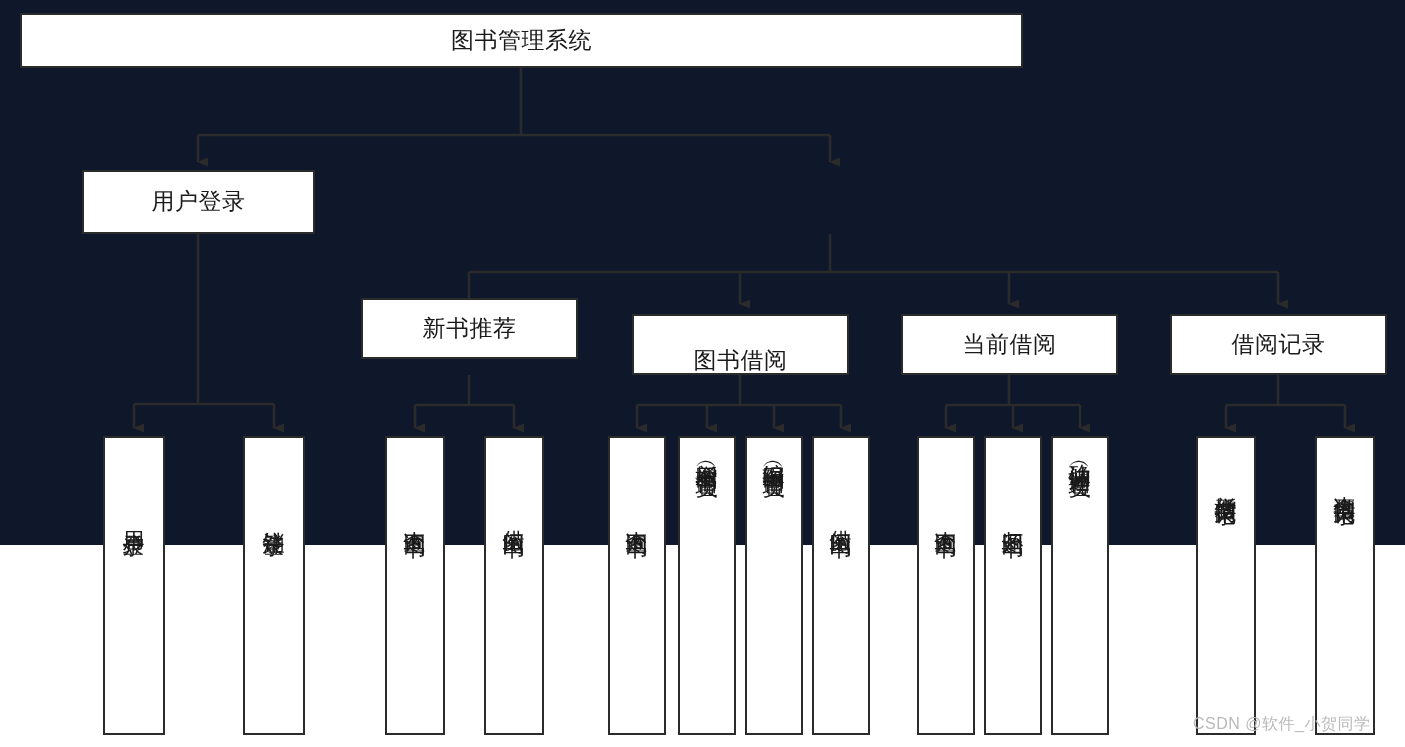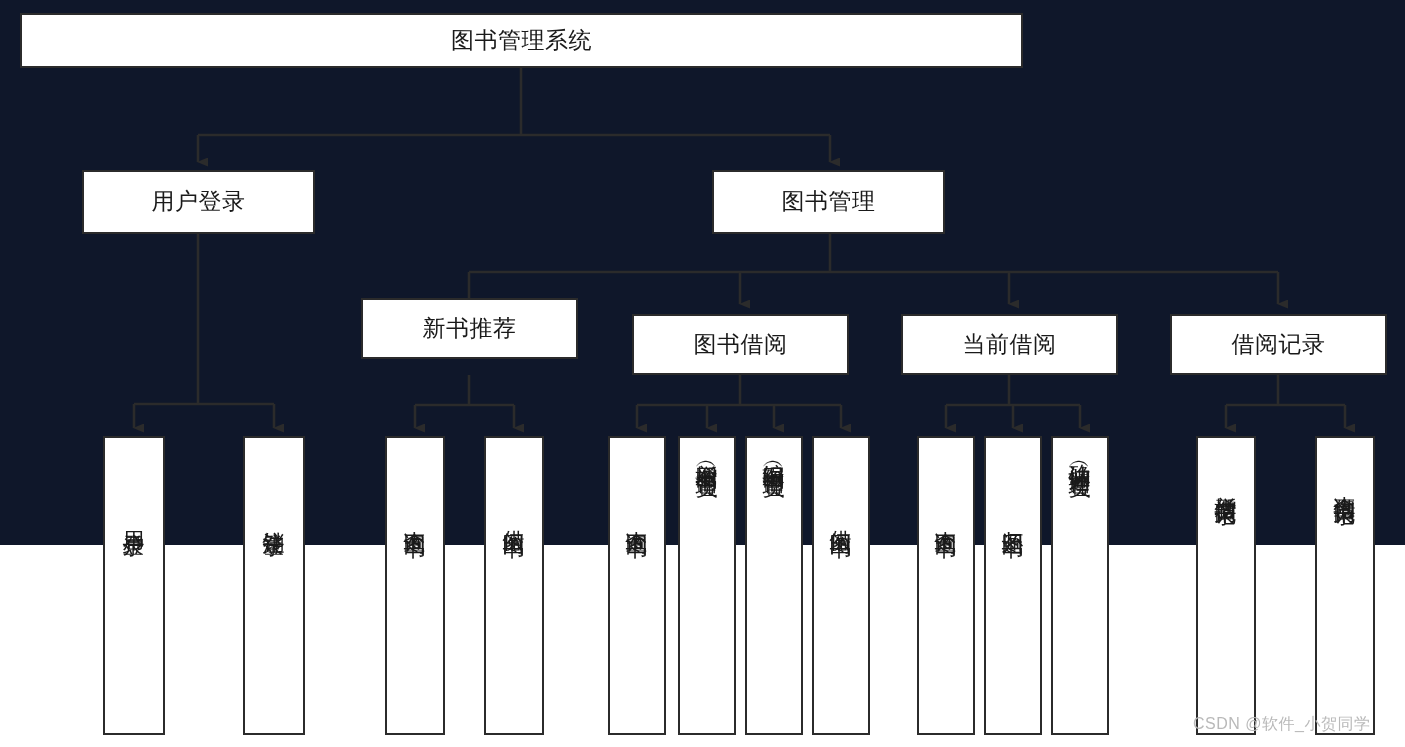--- a/index.html
+++ b/index.html
@@ -134,29 +134,26 @@
   </svg>
 
   <div class="node-box" style="left:20px; top:13px; width:1003px; height:55px;">
     <span class="node-label-h">图书管理系统</span>
   </div>
 
   <div class="node-box" style="left:82px; top:170px; width:233px; height:64px;">
     <span class="node-label-h">用户登录</span>
   </div>
 
-  <div class="node-box" style="left:712px; top:170px; width:233px; height:64px;">
-    <span class="node-label-h">图书管理</span>
-  </div>
 
   <div class="node-box" style="left:361px; top:298px; width:217px; height:61px;">
     <span class="node-label-h">新书推荐</span>
   </div>
 
-  <div class="node-box" style="left:632px; top:314px; width:217px; height:61px;">
+  <div class="node-box" style="left:632px; top:314px; width:217px; height:61px;align-items:flex-end;">
     <span class="node-label-h">图书借阅</span>
   </div>
 
   <div class="node-box" style="left:1170px; top:314px; width:217px; height:61px;">
     <span class="node-label-h">借阅记录</span>
   </div>
 
   <div class="node-box" style="left:901px; top:314px; width:217px; height:61px;">
     <span class="node-label-h">当前借阅</span>
   </div>

